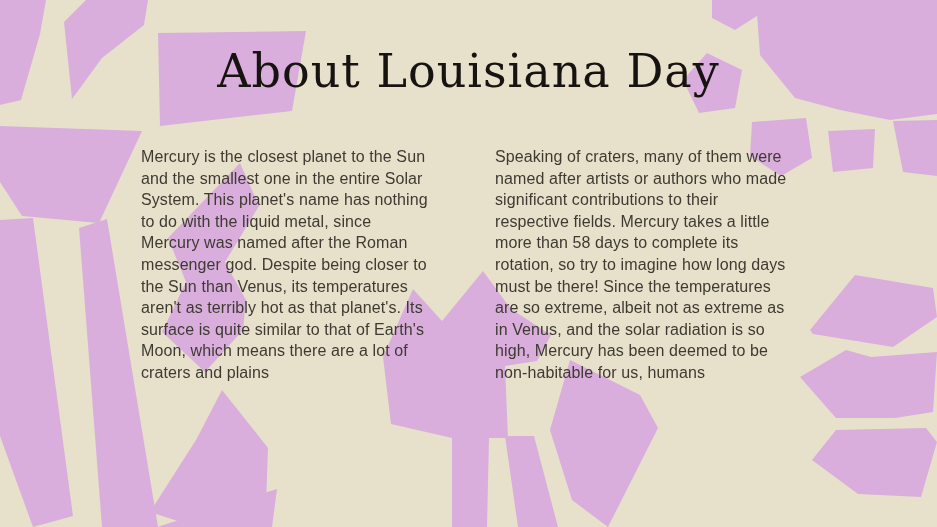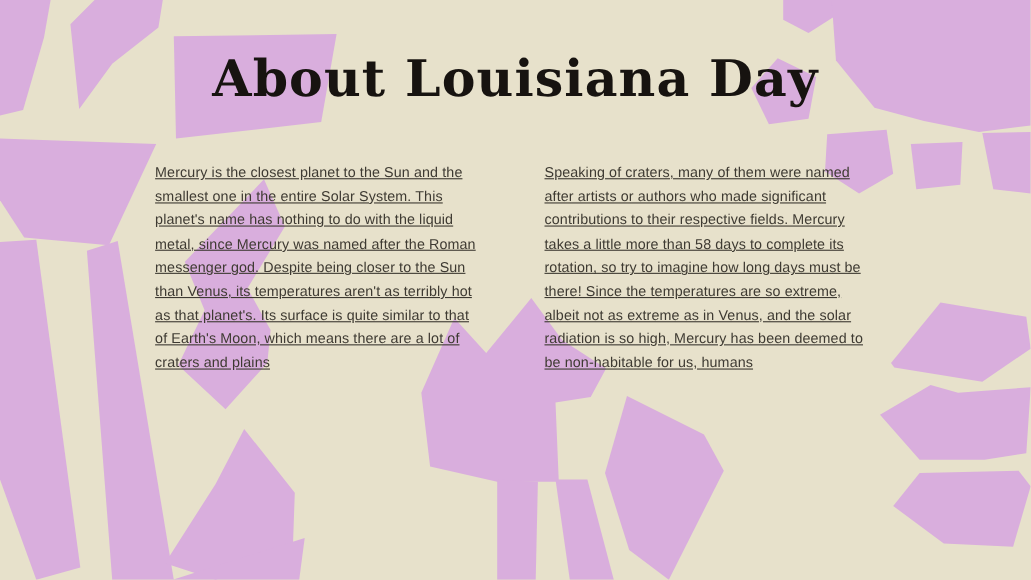--- a/index.html
+++ b/index.html
@@ -19,35 +19,34 @@
   }
   .collage{
     position:absolute;inset:0;width:937px;height:527px;display:block;
   }
   .shape{fill:var(--shape);}
   .slide-title{
     position:absolute;
     top:46px;left:0;width:937px;
     text-align:center;
     font-family:"DejaVu Serif",serif;
-    font-weight:700;
+    font-weight:400;
     font-size:46px;
     letter-spacing:1px;
     color:var(--title);
     line-height:1.1;
   }
   .col{
     position:absolute;
     top:146px;
     width:292px;
-    font-size:13px;
+    font-size:16px;
     line-height:21.6px;
     letter-spacing:0.1px;
     color:var(--body);
-    text-decoration:underline;
   }
   .col-left{left:141px;}
   .col-right{left:495px;}
 </style>
 </head>
 <body>
 
 <svg class="collage" viewBox="0 0 937 527" xmlns="http://www.w3.org/2000/svg" aria-hidden="true">
 
   <polygon class="shape" points="0,0 46,0 40,34 21,100 0,105"></polygon>

